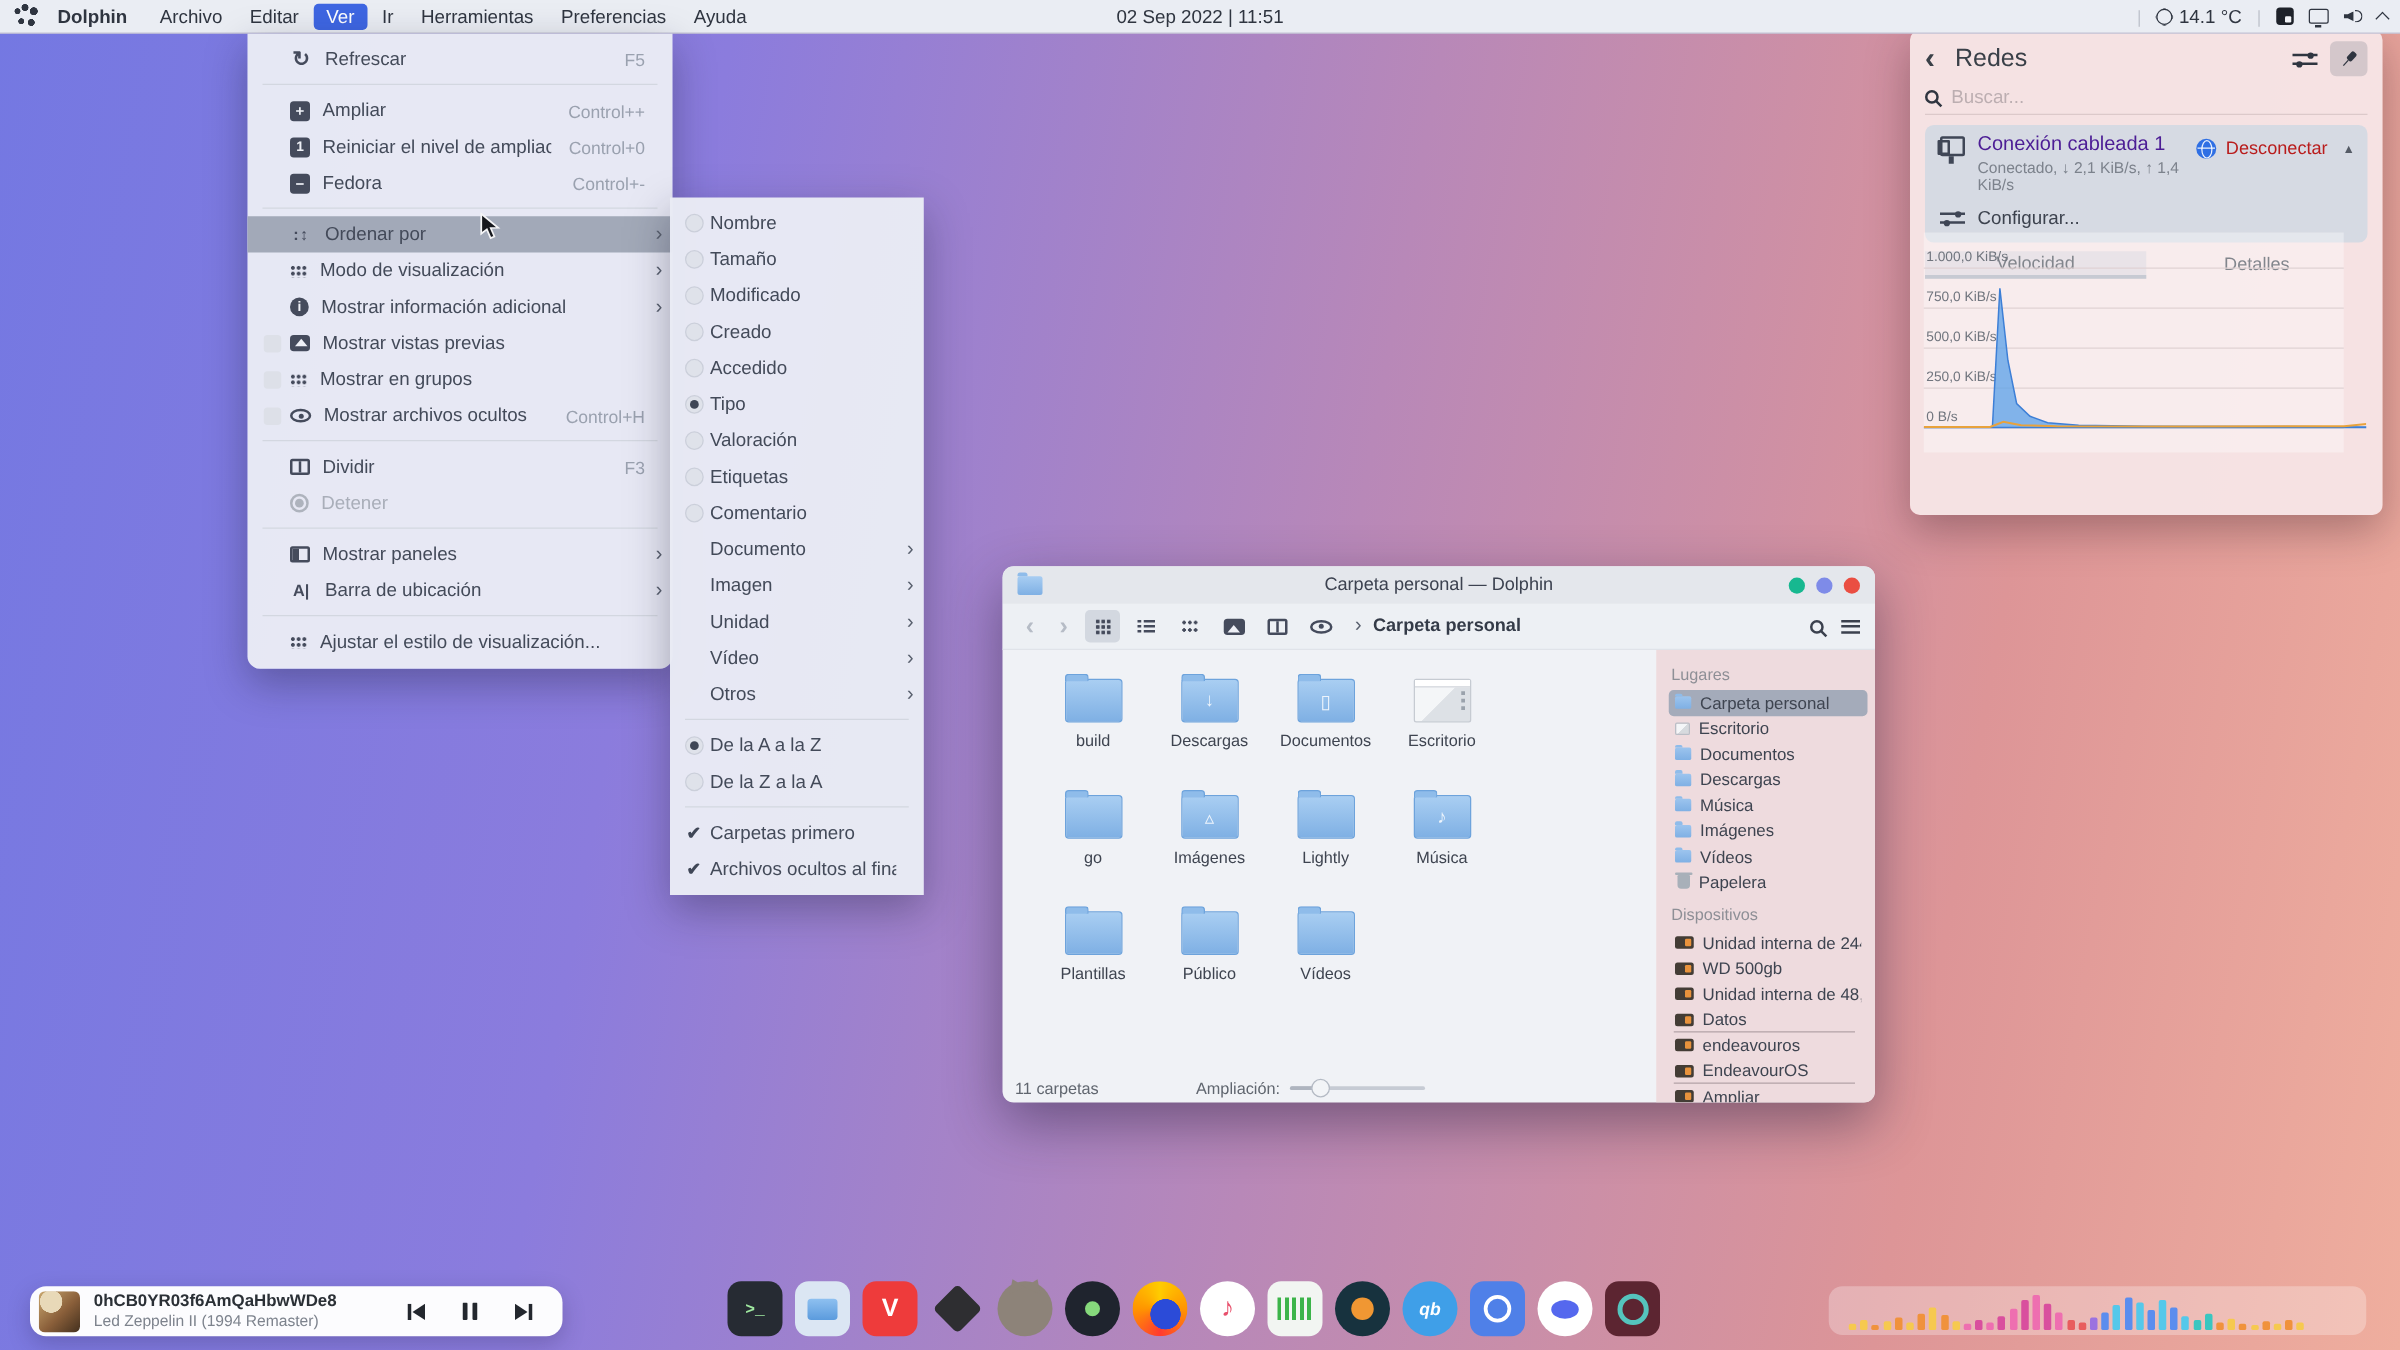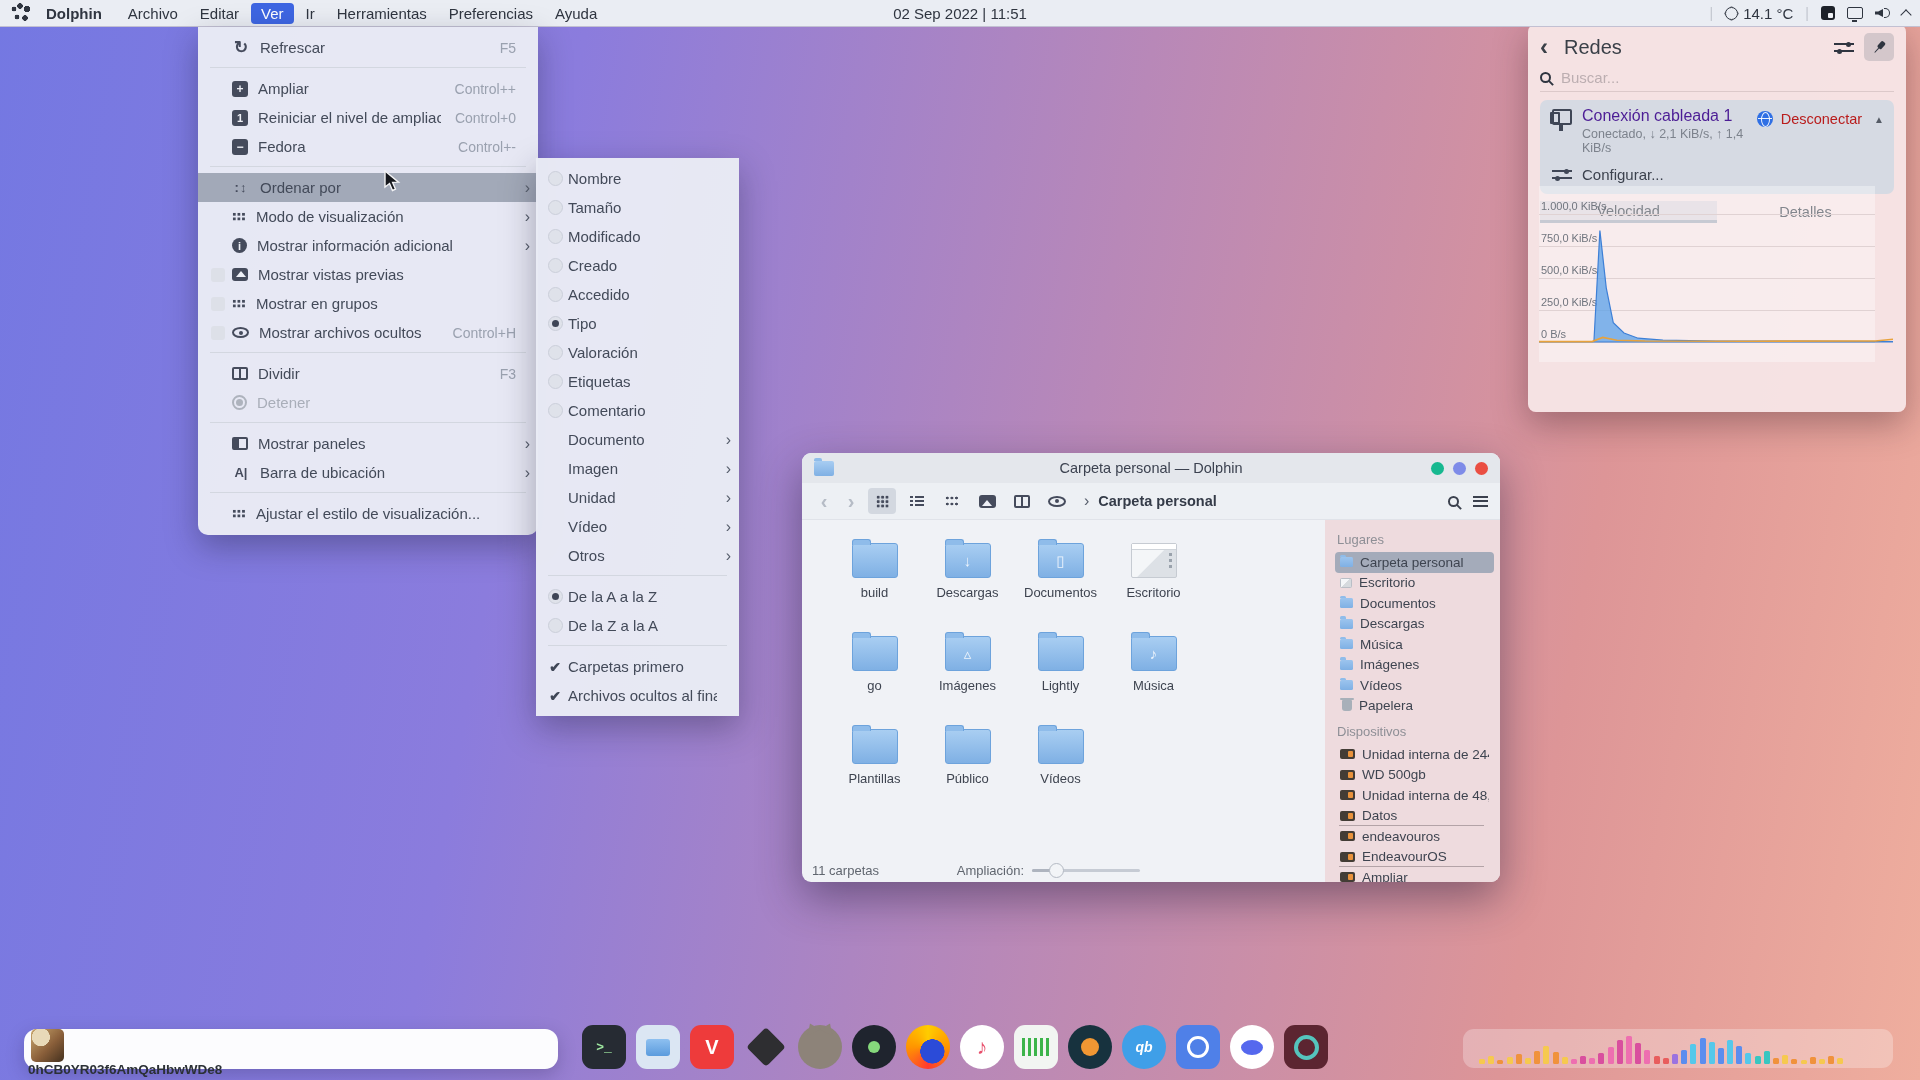--- a/index.html
+++ b/index.html
@@ -192,23 +192,23 @@
   .tab { flex:1; height:22px; display:flex; align-items:center; justify-content:center; font-size:14.5px; color:#3f4550; }
   .tab.active { background:#ded5dc; border-bottom:3px solid #a9aebc; }
   .ngraph { position:absolute; left:11px; right:31px; top:162px; height:176px; background:rgba(255,255,255,.35); }
   .glines { position:absolute; inset:0; padding-top:28px; }
   .gline { height:32px; border-top:1px solid #e0d2d3; position:relative; }
   .gline:last-child { height:0; }
   .glabel { position:absolute; top:-15px; left:2px; font-size:11px; color:#70757e; }
   #netplot { position:absolute; inset:0; }
 
   
-  #player { position:absolute; left:24px; top:1029px; width:534px; height:40px;
-    background:#fcfcfe; border-radius:13px; display:flex; align-items:flex-start;
-    padding:0 24px 0 4px; box-shadow:0 6px 18px rgba(40,30,70,.25); z-index:20;flex-direction:column; }
+  #player { position:absolute; left:24px; top:1029px; width:426px; height:40px;
+    background:#fcfcfe; border-radius:13px; display:flex; align-items:center;
+    padding:0 24px 0 4px; box-shadow:0 6px 18px rgba(40,30,70,.25); z-index:20; }
   .art { width:33px; height:33px; border-radius:5px; margin:0 11px 0 3px; flex:none;
     background:radial-gradient(circle at 30% 25%, #e8d9b8 0 26%, transparent 27%),
       linear-gradient(135deg,#caa86f 0%,#8a5f3a 55%,#43301e 100%); }
   .ptxt { line-height:1.25; }
   .ptitle { font-size:13.5px; font-weight:700; color:#2b3036; }
   .psub { font-size:12.5px; color:#7d838d; }
   .pbtns { margin-left:auto; display:flex; align-items:center; gap:30px; }
   .pbtn svg { display:block; }
 
   

